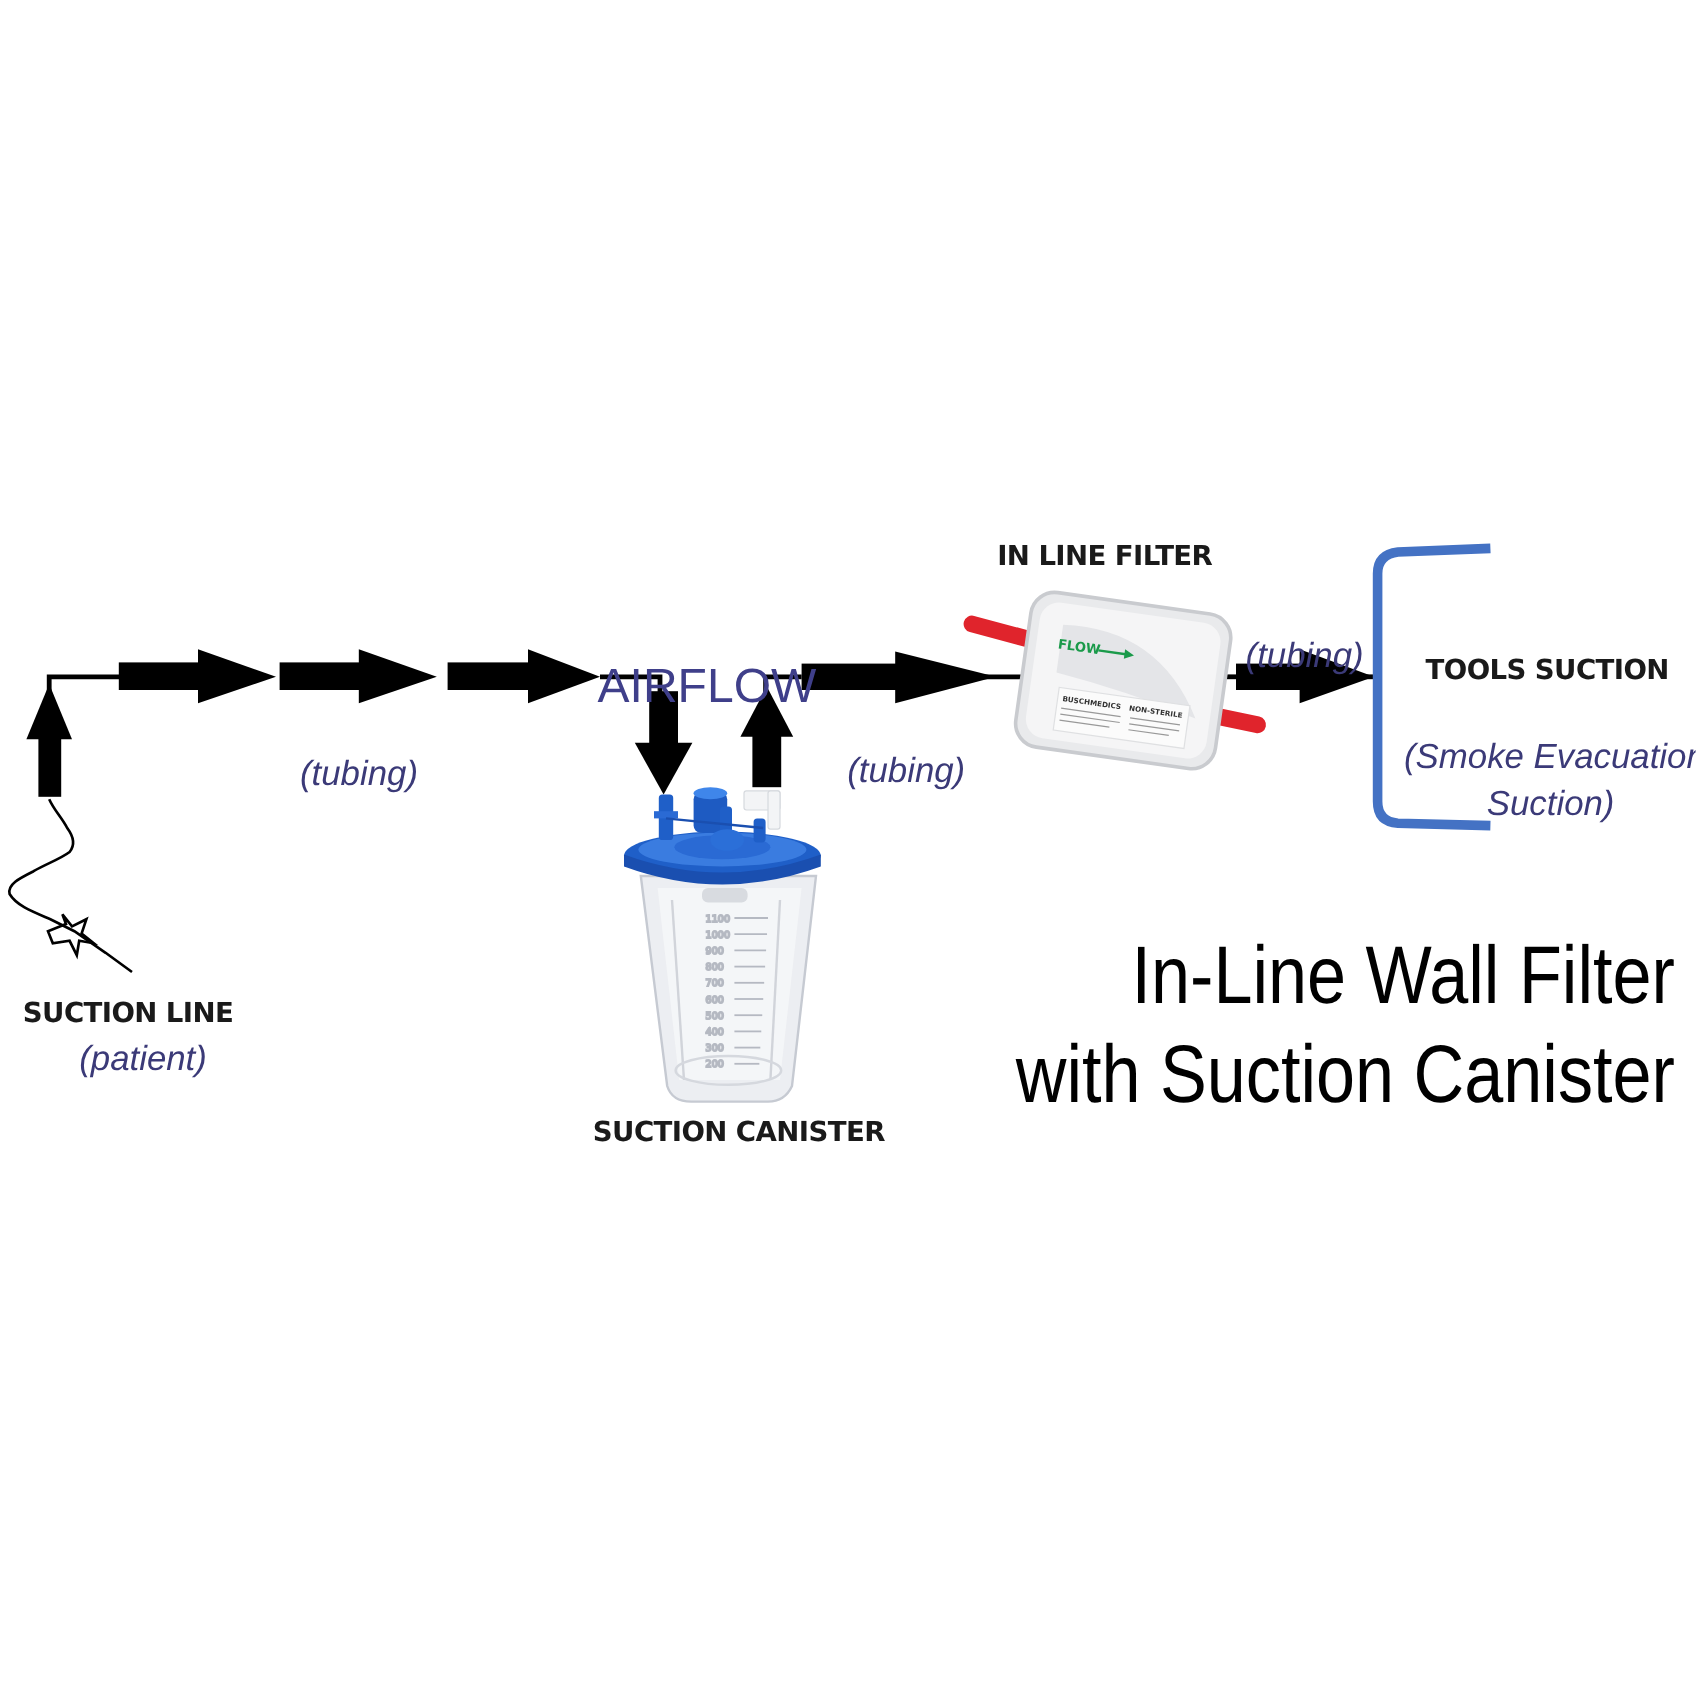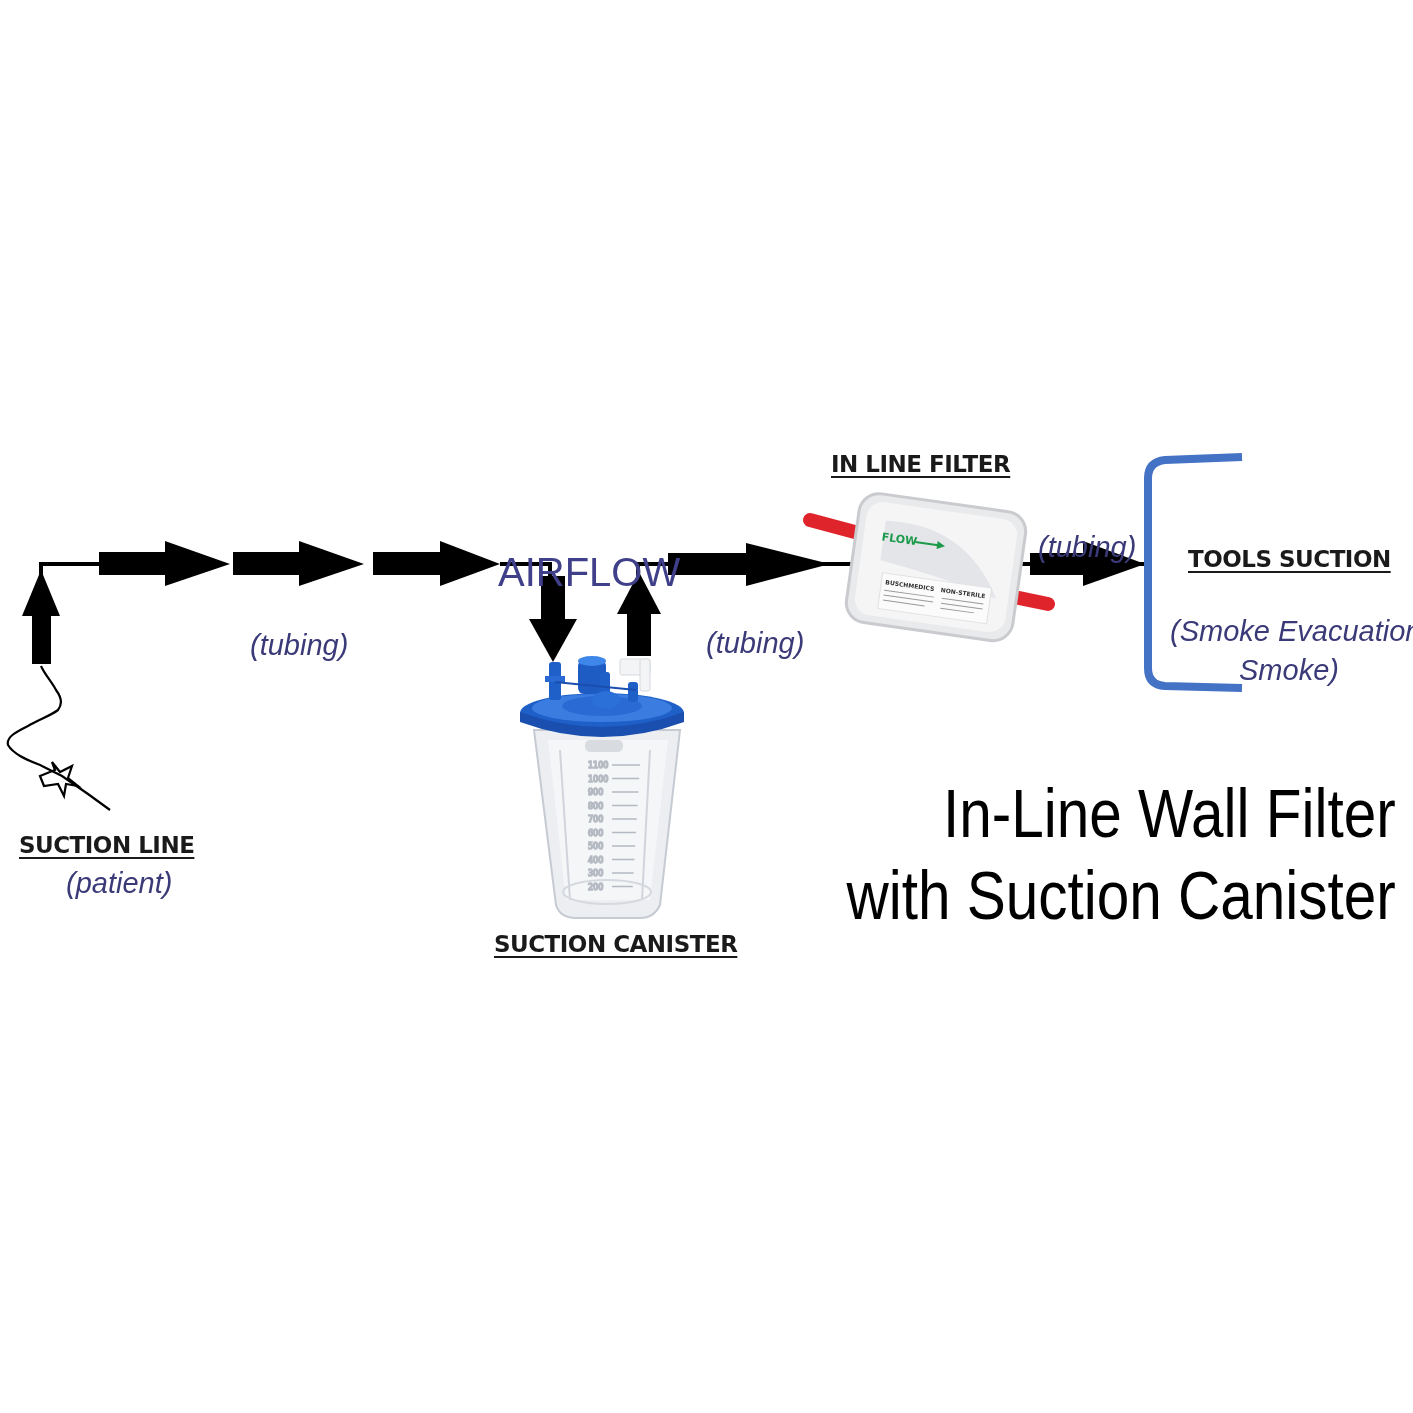--- a/index.html
+++ b/index.html
@@ -1,19 +1,19 @@
 <!DOCTYPE html>
 <html><head>
 <meta charset="utf-8">
 <style>
   html, body { margin:0; padding:0; background:#ffffff; }
   body { width:1413px; height:1413px; position:relative; overflow:hidden; }
   #stage { position:absolute; left:0; top:0; width:1413px; height:1413px; }
   .lbl { position:absolute; white-space:nowrap; }
-  .bold-label { font-family:"DejaVu Sans", sans-serif; font-weight:bold; font-size:23px; color:#1a1a1a; text-decoration:underline; text-underline-offset:4px; text-decoration-thickness:2px; letter-spacing:-0.5px; }
+  .bold-label { font-family:"DejaVu Sans", sans-serif; font-weight:bold; font-size:23px; color:#1a1a1a; text-underline-offset:4px; text-decoration-thickness:2px; letter-spacing:-0.5px; }
   .note { font-family:"Liberation Sans", sans-serif; font-style:italic; font-size:29px; color:#3b3a78;margin-top:33px; }
   .airflow { font-family:"Liberation Sans", sans-serif; font-size:40px; color:#3f3f8a;margin-top:48px; }
   .title { font-family:"Liberation Sans", sans-serif; font-size:68px; color:#000; line-height:82px; text-align:right; transform:scaleX(0.86); transform-origin:right top; }
 </style>
 </head>
 <body>
 
 <div id="stage">
 
   <svg width="1413" height="1413" viewBox="0 0 1413 1413" style="position:absolute;left:0;top:0">
@@ -156,19 +156,19 @@
 
   <div class="lbl bold-label" style="left:19px;top:832px">SUCTION LINE</div>
   <div class="lbl note" style="left:66px;top:834px">(patient)</div>
 
   <div class="lbl bold-label" style="left:494px;top:931px">SUCTION CANISTER</div>
 
   <div class="lbl bold-label" style="left:831px;top:451px">IN LINE FILTER</div>
 
   <div class="lbl bold-label" style="left:1188px;top:546px">TOOLS SUCTION</div>
   <div class="lbl note" style="left:1170px;top:582px">(Smoke Evacuation</div>
-  <div class="lbl note" style="left:1239px;top:621px">Smoke)</div>
+  <div class="lbl note" style="left:1239px;top:621px">Suction)</div>
 
   <div class="lbl title" style="right:17px;top:772px">
     <div>In-Line Wall Filter</div>
     <div>with Suction Canister</div>
   </div>
 </div>
 
 </body></html>

